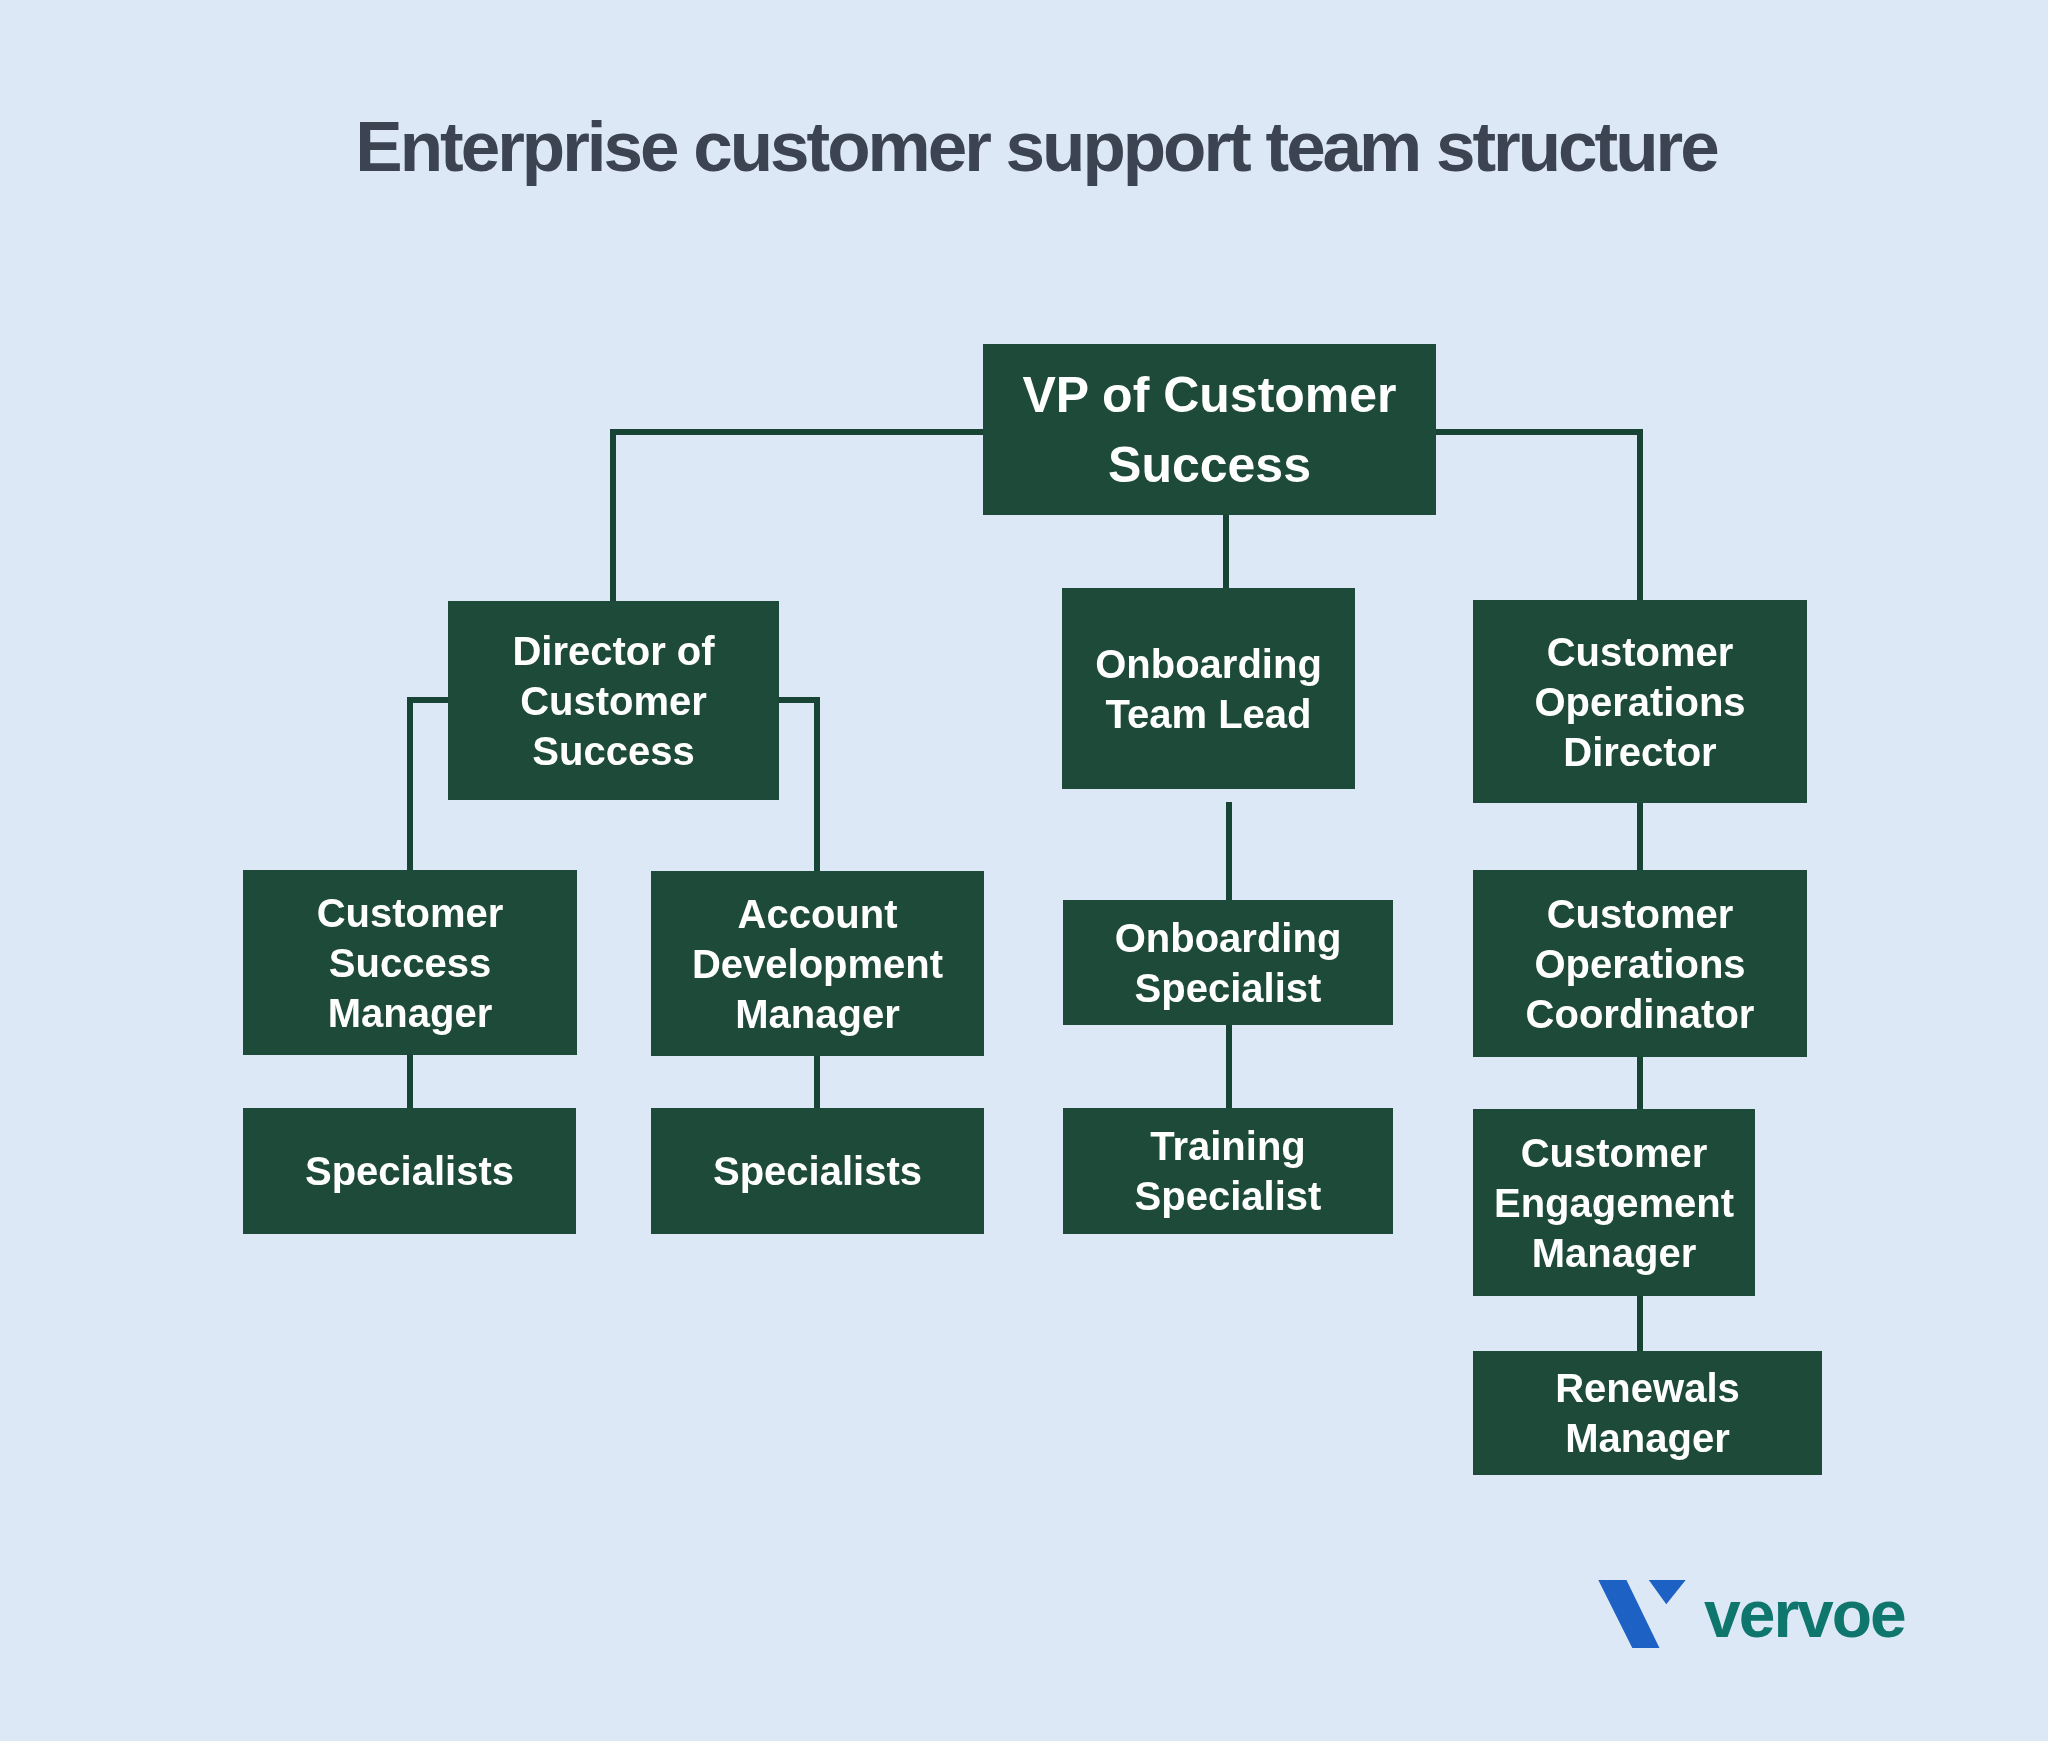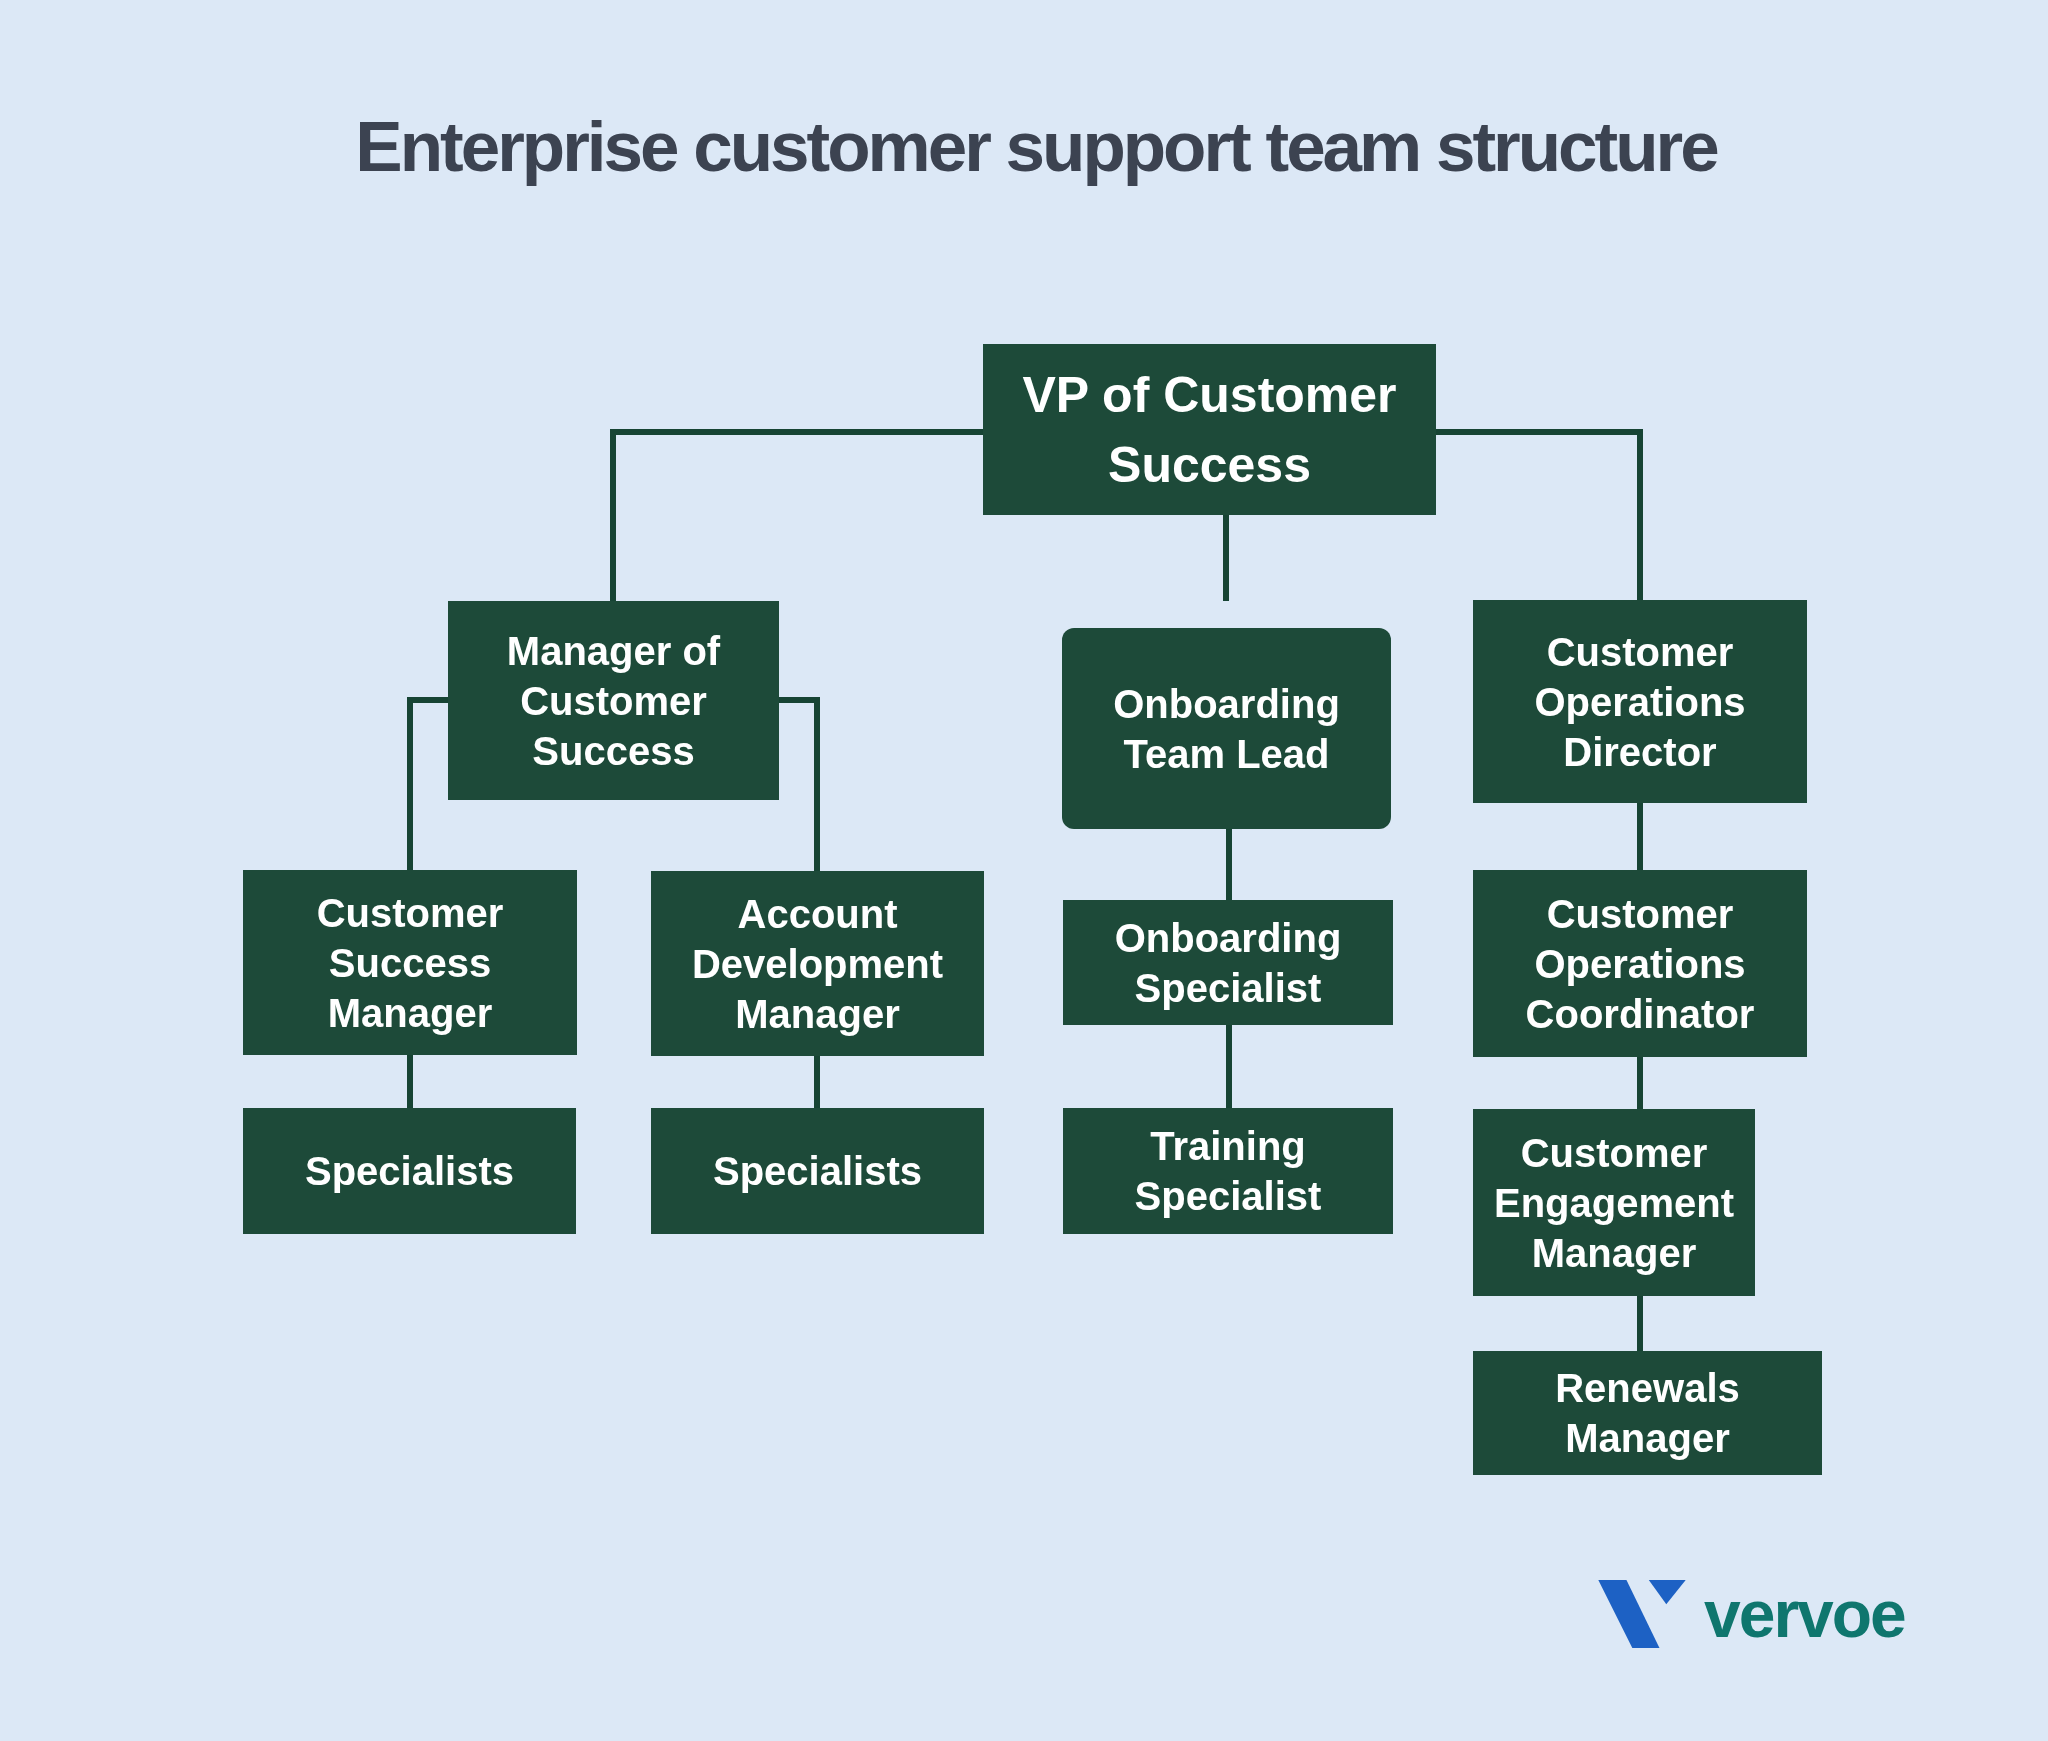--- a/index.html
+++ b/index.html
@@ -33,21 +33,21 @@
     padding:0 26px;
     box-sizing:border-box;
   }
   .connector{
     position:absolute;
     background:#174434;
   }
   
   .n-vp{left:983px;top:344px;width:453px;height:171px;font-size:50px;line-height:70px;padding:16px 20px;}
   .n-director{left:448px;top:601px;width:331px;height:199px;}
-  .n-lead{left:1062px;top:628px;width:329px;height:201px;border-radius:12px;}
+  .n-lead{left:1062px;top:588px;width:293px;height:201px;}
   .n-opsdir{left:1473px;top:600px;width:334px;height:203px;}
   .n-csm{left:243px;top:870px;width:334px;height:185px;}
   .n-adm{left:651px;top:871px;width:333px;height:185px;}
   .n-onbspec{left:1063px;top:900px;width:330px;height:125px;}
   .n-coord{left:1473px;top:870px;width:334px;height:187px;}
   .n-spec1{left:243px;top:1108px;width:333px;height:126px;}
   .n-spec2{left:651px;top:1108px;width:333px;height:126px;}
   .n-training{left:1063px;top:1108px;width:330px;height:126px;}
   .n-engage{left:1473px;top:1109px;width:282px;height:187px;}
   .n-renewals{left:1473px;top:1351px;width:349px;height:124px;}
@@ -103,21 +103,21 @@
   <div class="connector c-dir-right-v"></div>
   <div class="connector c-csm-v"></div>
   <div class="connector c-adm-v"></div>
   <div class="connector c-lead-v"></div>
   <div class="connector c-onbspec-v"></div>
   <div class="connector c-opsdir-v"></div>
   <div class="connector c-coord-v"></div>
   <div class="connector c-engage-v"></div>
 
   <div class="node n-vp">VP of Customer Success</div>
-  <div class="node n-director">Manager of Customer Success</div>
+  <div class="node n-director">Director of Customer Success</div>
   <div class="node n-lead">Onboarding Team Lead</div>
   <div class="node n-opsdir">Customer Operations Director</div>
   <div class="node n-csm">Customer Success Manager</div>
   <div class="node n-adm">Account Development Manager</div>
   <div class="node n-onbspec">Onboarding Specialist</div>
   <div class="node n-coord">Customer Operations Coordinator</div>
   <div class="node n-spec1">Specialists</div>
   <div class="node n-spec2">Specialists</div>
   <div class="node n-training">Training Specialist</div>
   <div class="node n-engage">Customer Engagement Manager</div>

